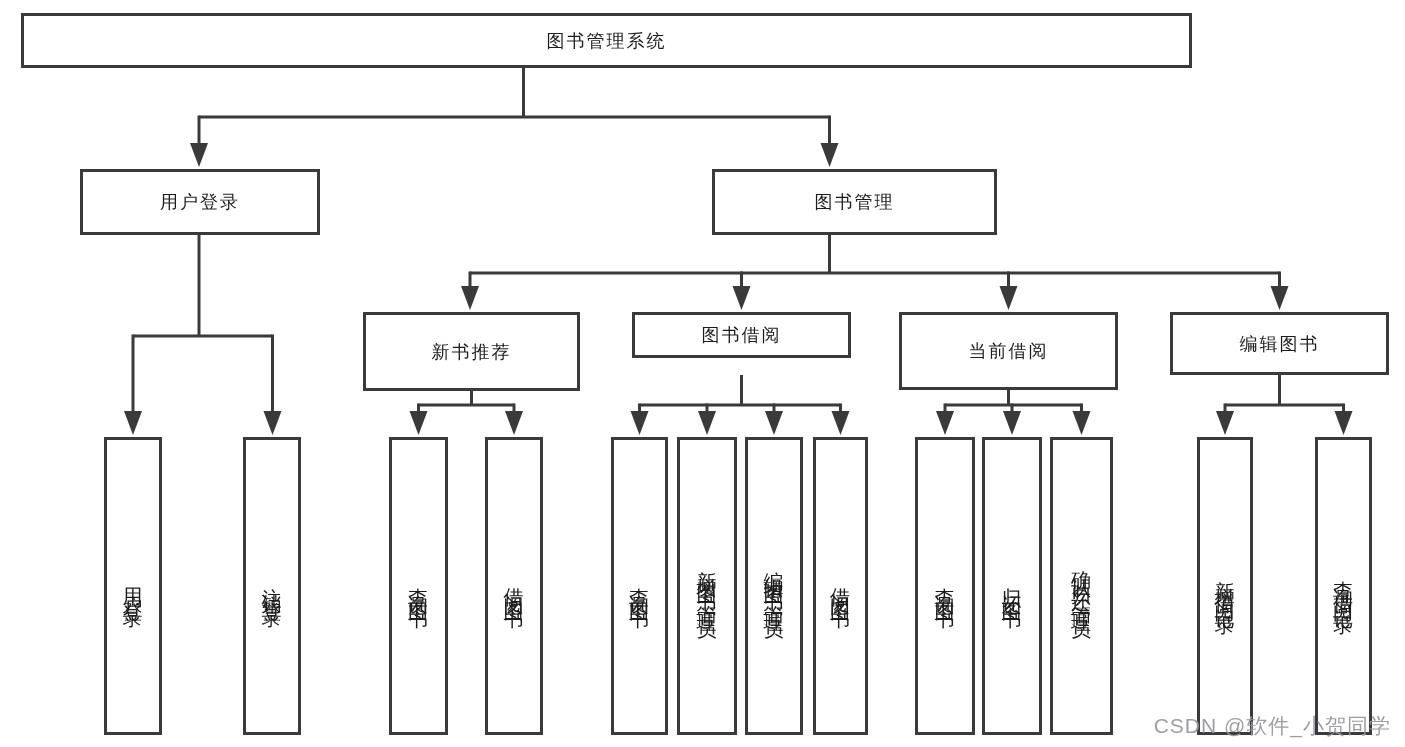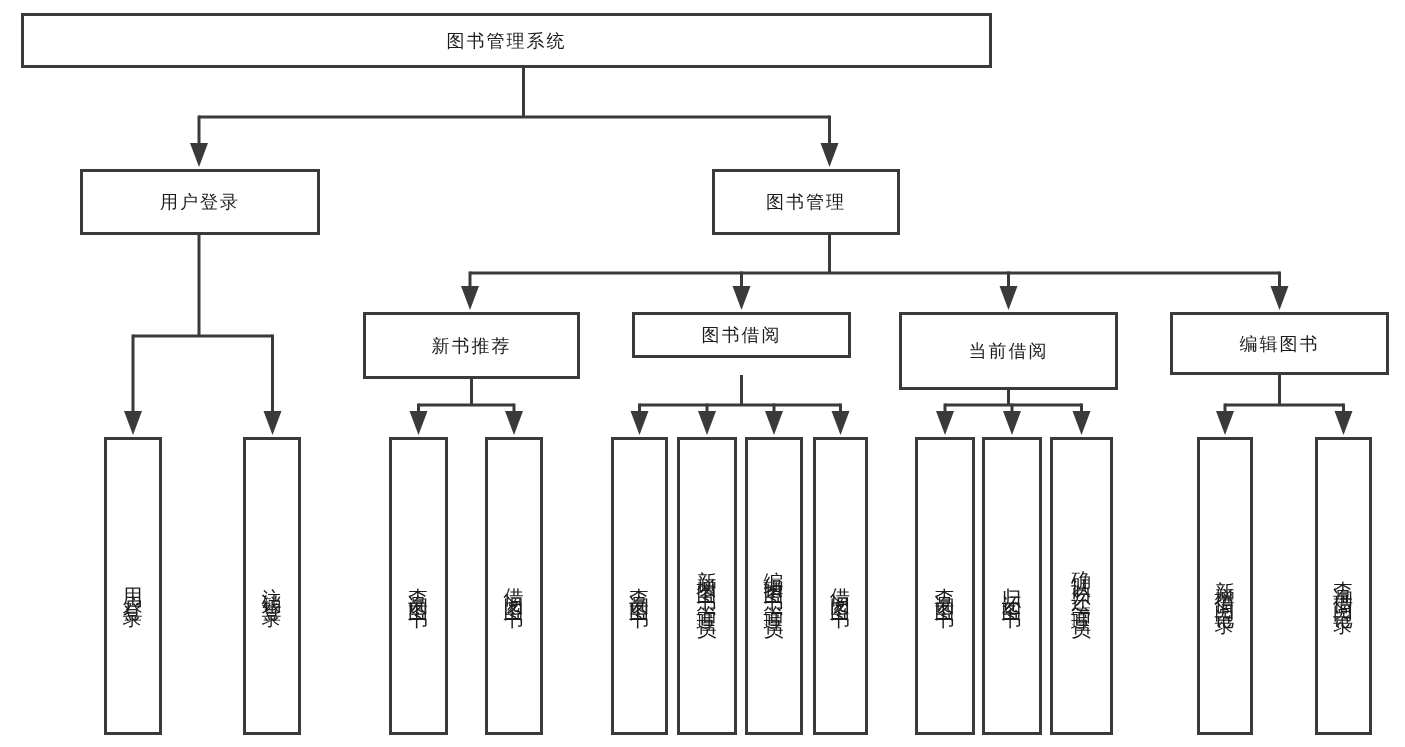--- a/index.html
+++ b/index.html
@@ -114,32 +114,32 @@
 
       <polygon points="945,435 936,411 954,411"></polygon>
       <polygon points="1012,435 1003,411 1021,411"></polygon>
       <polygon points="1081.5,435 1072.5,411 1090.5,411"></polygon>
 
       <polygon points="1225,435 1216,411 1234,411"></polygon>
       <polygon points="1343.5,435 1334.5,411 1352.5,411"></polygon>
     </g>
   </svg>
 
-  <div class="box h" style="left:21px;top:13px;width:971px;height:55px">
+  <div class="box h" style="left:21px;top:13px;width:1171px;height:55px">
     <span>图书管理系统</span>
   </div>
 
   <div class="box h" style="left:80px;top:169px;width:240px;height:66px">
     <span>用户登录</span>
   </div>
-  <div class="box h" style="left:712px;top:169px;width:188px;height:66px">
+  <div class="box h" style="left:712px;top:169px;width:285px;height:66px">
     <span>图书管理</span>
   </div>
 
-  <div class="box h" style="left:363px;top:312px;width:217px;height:67px">
+  <div class="box h" style="left:363px;top:312px;width:217px;height:79px">
     <span>新书推荐</span>
   </div>
   <div class="box h" style="left:632px;top:312px;width:219px;height:46px">
     <span>图书借阅</span>
   </div>
   <div class="box h" style="left:899px;top:312px;width:219px;height:78px">
     <span>当前借阅</span>
   </div>
   <div class="box h" style="left:1170px;top:312px;width:219px;height:63px">
     <span>编辑图书</span>
@@ -182,14 +182,15 @@
     <span>确认归还（管理员）</span>
   </div>
 
   <div class="box v" style="left:1197px;top:437px;width:56px;height:298px">
     <span>新增借阅记录</span>
   </div>
   <div class="box v" style="left:1315px;top:437px;width:57px;height:298px">
     <span>查询借阅记录</span>
   </div>
 
+  <div id="watermark">CSDN @软件_小贺同学</div>
 
 </div>
 
 </body></html>

